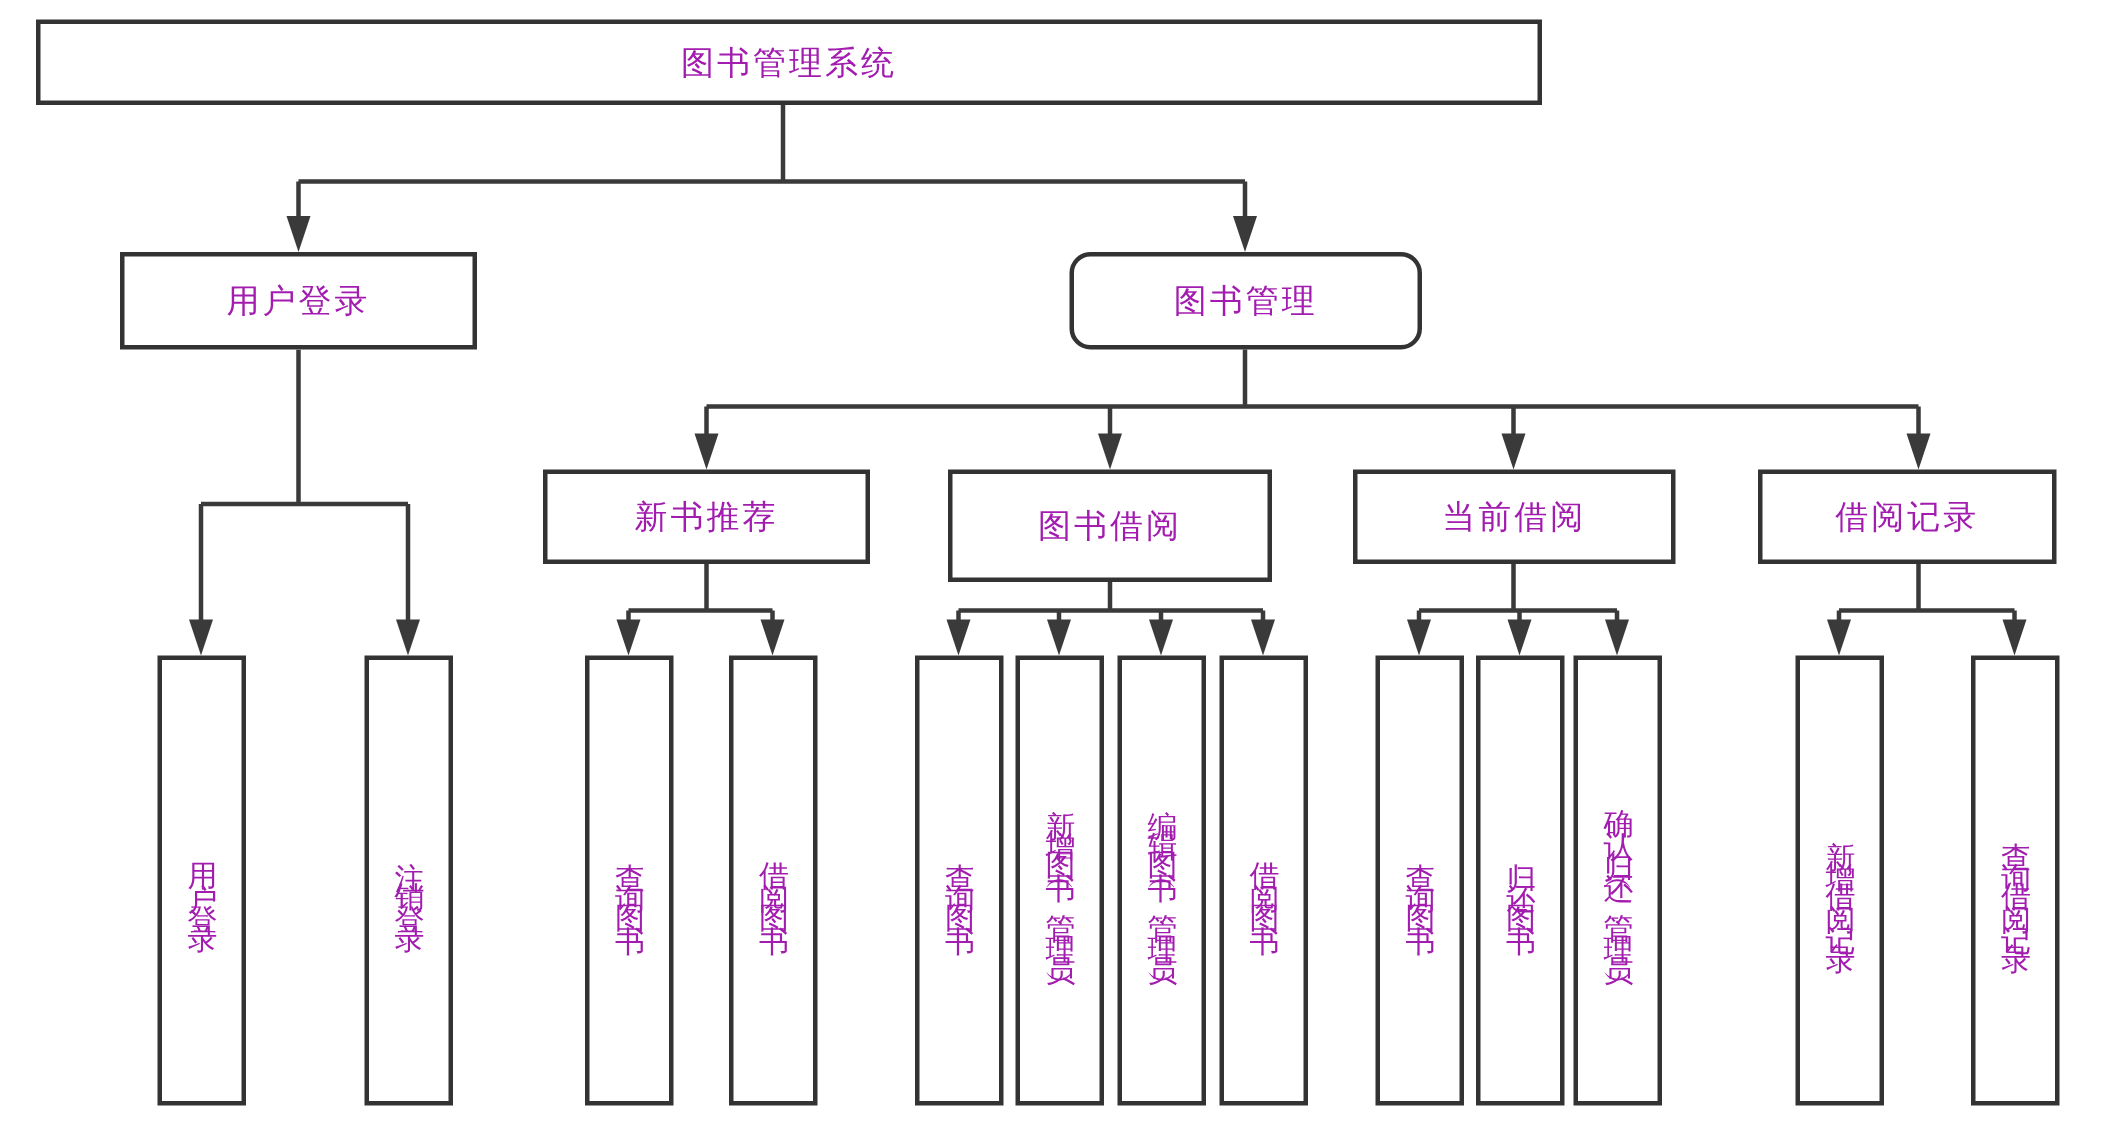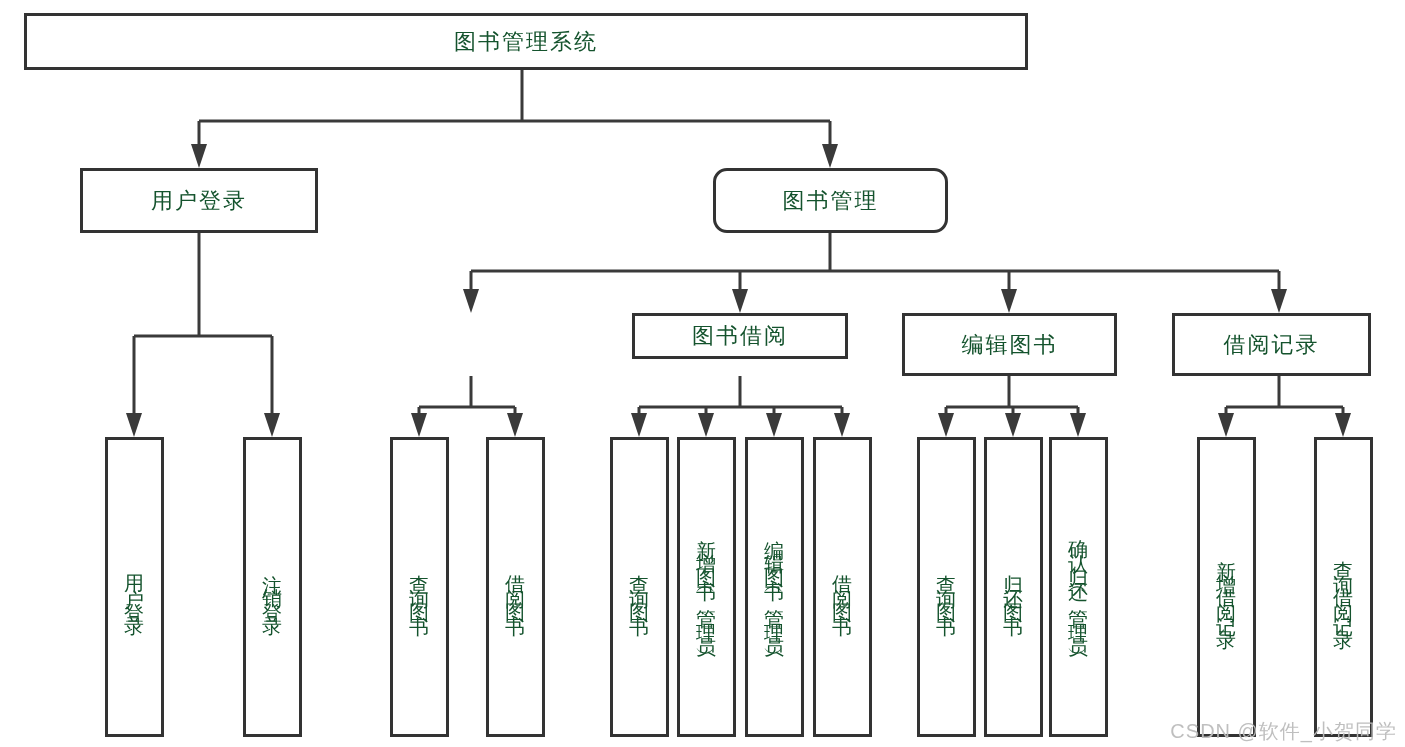--- a/index.html
+++ b/index.html
@@ -20,21 +20,21 @@
   .ln { fill: none; stroke: #3a3a3a; stroke-width: 3; }
   .ah { fill: #3a3a3a; stroke: none; }
   .node {
     position: absolute;
     background: #ffffff;
     border: 3px solid #333333;
     box-sizing: border-box;
     display: flex;
     align-items: center;
     justify-content: center;
-    color: #14532d;
+    color: #a21caf;
     z-index: 1;
   }
   .node.h { font-size: 22px; letter-spacing: 2px; white-space: nowrap; }
   .node.v .vtext {
     writing-mode: vertical-rl;
     text-orientation: mixed;
     font-size: 20px;
     letter-spacing: 14px;
     line-height: 1;
   }
@@ -95,22 +95,23 @@
       <polygon class="ah" points="1218,413 1234,413 1226,437"></polygon>
       <polygon class="ah" points="1335,413 1351,413 1343,437"></polygon>
     </g>
   </svg>
 
   <div class="node h" style="left:24px; top:13px; width:1004px; height:57px;">图书管理系统</div>
 
   <div class="node h" style="left:80px; top:168px; width:238px; height:65px;">用户登录</div>
   <div class="node h" style="left:713px; top:168px; width:235px; height:65px;border-radius:14px;">图书管理</div>
 
-  <div class="node h" style="left:632px; top:313px; width:216px; height:46px;">图书借阅</div>
-  <div class="node h" style="left:902px; top:313px; width:215px; height:63px;">编辑图书</div>
+  <div class="node h" style="left:362px; top:313px; width:218px; height:63px;">新书推荐</div>
+  <div class="node h" style="left:632px; top:313px; width:216px; height:75px;">图书借阅</div>
+  <div class="node h" style="left:902px; top:313px; width:215px; height:63px;">当前借阅</div>
   <div class="node h" style="left:1172px; top:313px; width:199px; height:63px;">借阅记录</div>
 
   <div class="node v" style="left:105px; top:437px; width:59px; height:300px;">
     <span class="vtext">用户登录</span>
   </div>
   <div class="node v" style="left:243px; top:437px; width:59px; height:300px;">
     <span class="vtext">注销登录</span>
   </div>
 
   <div class="node v" style="left:390px; top:437px; width:59px; height:300px;">
@@ -143,15 +144,14 @@
     <span class="vtext">确认归还（管理员）</span>
   </div>
 
   <div class="node v" style="left:1197px; top:437px; width:59px; height:300px;">
     <span class="vtext">新增借阅记录</span>
   </div>
   <div class="node v" style="left:1314px; top:437px; width:59px; height:300px;">
     <span class="vtext">查询借阅记录</span>
   </div>
 
-  <div class="watermark">CSDN @软件_小贺同学</div>
 
 </div>
 
 </body></html>

